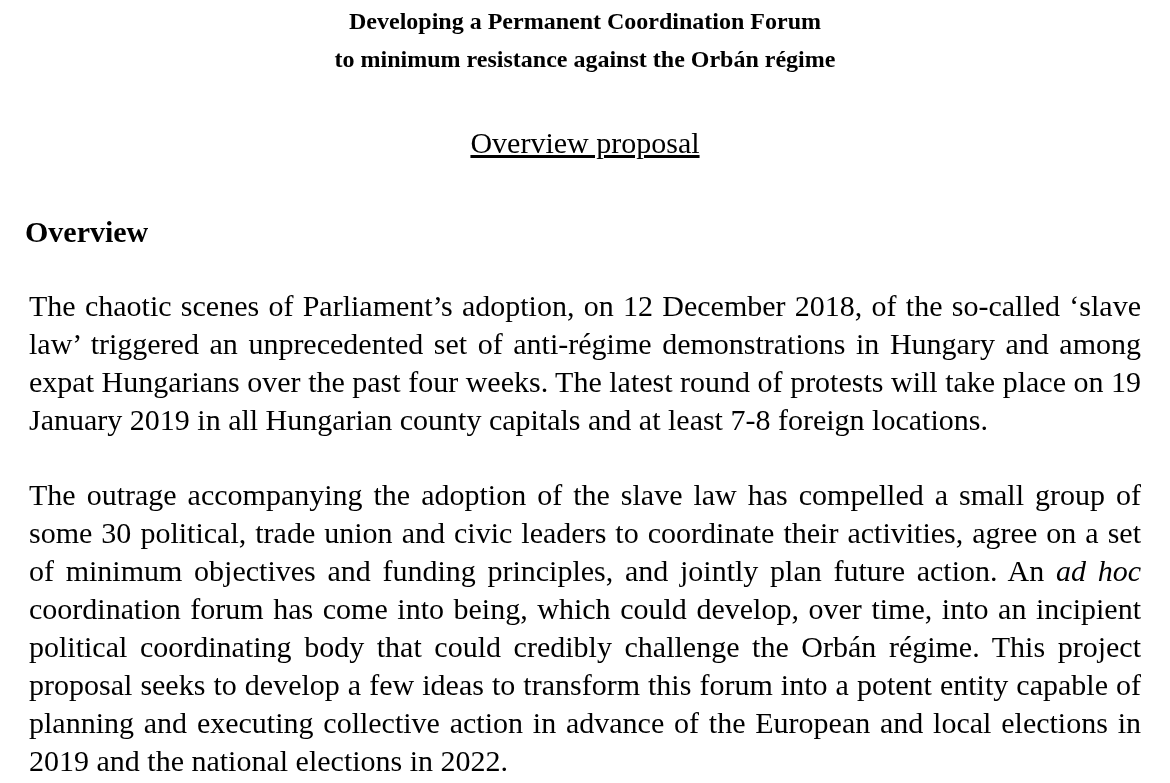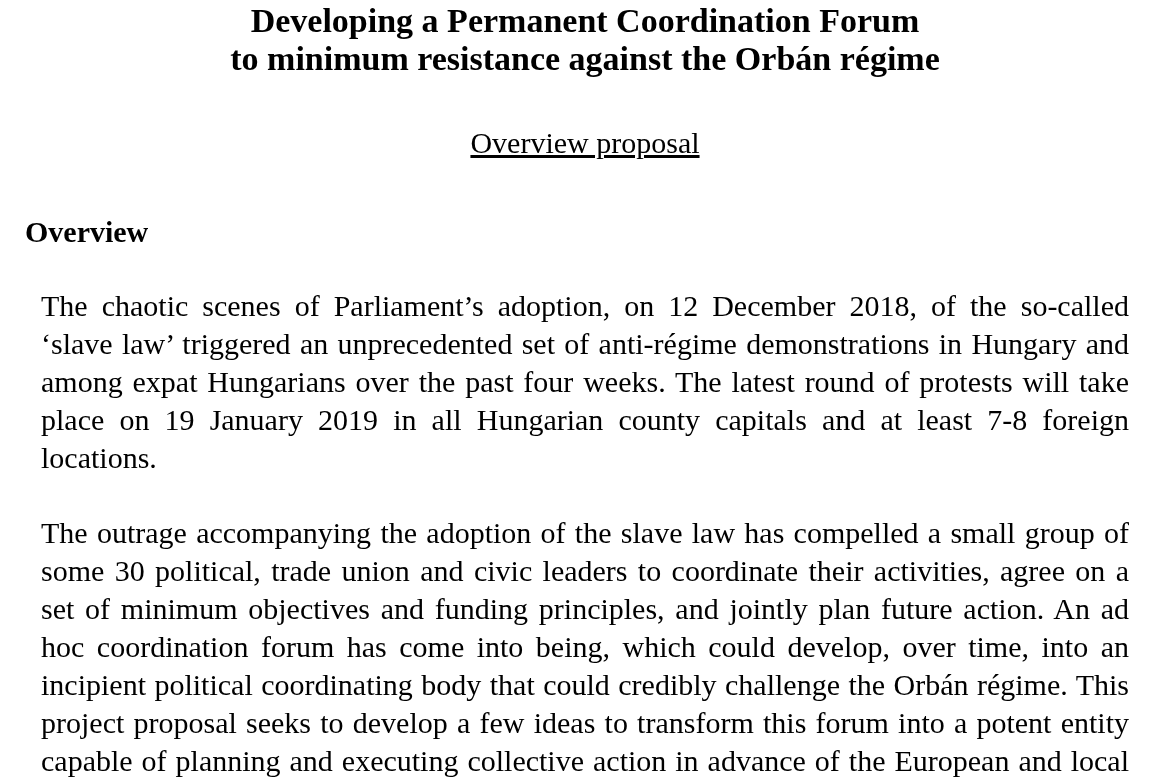--- a/index.html
+++ b/index.html
@@ -18,21 +18,21 @@
   }
   .page {
     box-sizing: border-box;
     width: 1170px;
     height: 783px;
     padding: 2px 25px 0 25px;
     background: #ffffff;
   }
   .doc-title {
     margin: 0;
-    font-size: 34px;
+    font-size: 24px;
     line-height: 38px;
     font-weight: bold;
     text-align: center;
   }
   .title-line {
     display: block;
   }
   .subtitle {
     margin: 46px 0 0 0;
     text-align: center;
@@ -42,26 +42,26 @@
     text-decoration: underline;
   }
   .section-heading {
     margin: 51px 0 0 0;
     font-size: 30px;
     line-height: 38px;
     font-weight: bold;
     text-align: left;
   }
   .body-para {
-    margin: 16px;
+    margin: 4px;
     text-align: justify;
   }
   .para-1 { margin-top: 36px; }
   .para-2 { margin-top: 37px; }
-  .italic { }
+  .italic { font-style: italic; }
   .bold { font-weight: normal; }
 </style>
 </head>
 <body>
 
 <main class="page">
 
   <h1 class="doc-title">
     <span class="title-line">Developing a Permanent Coordination Forum</span>
     <span class="title-line">to minimum resistance against the Orbán régime</span>

